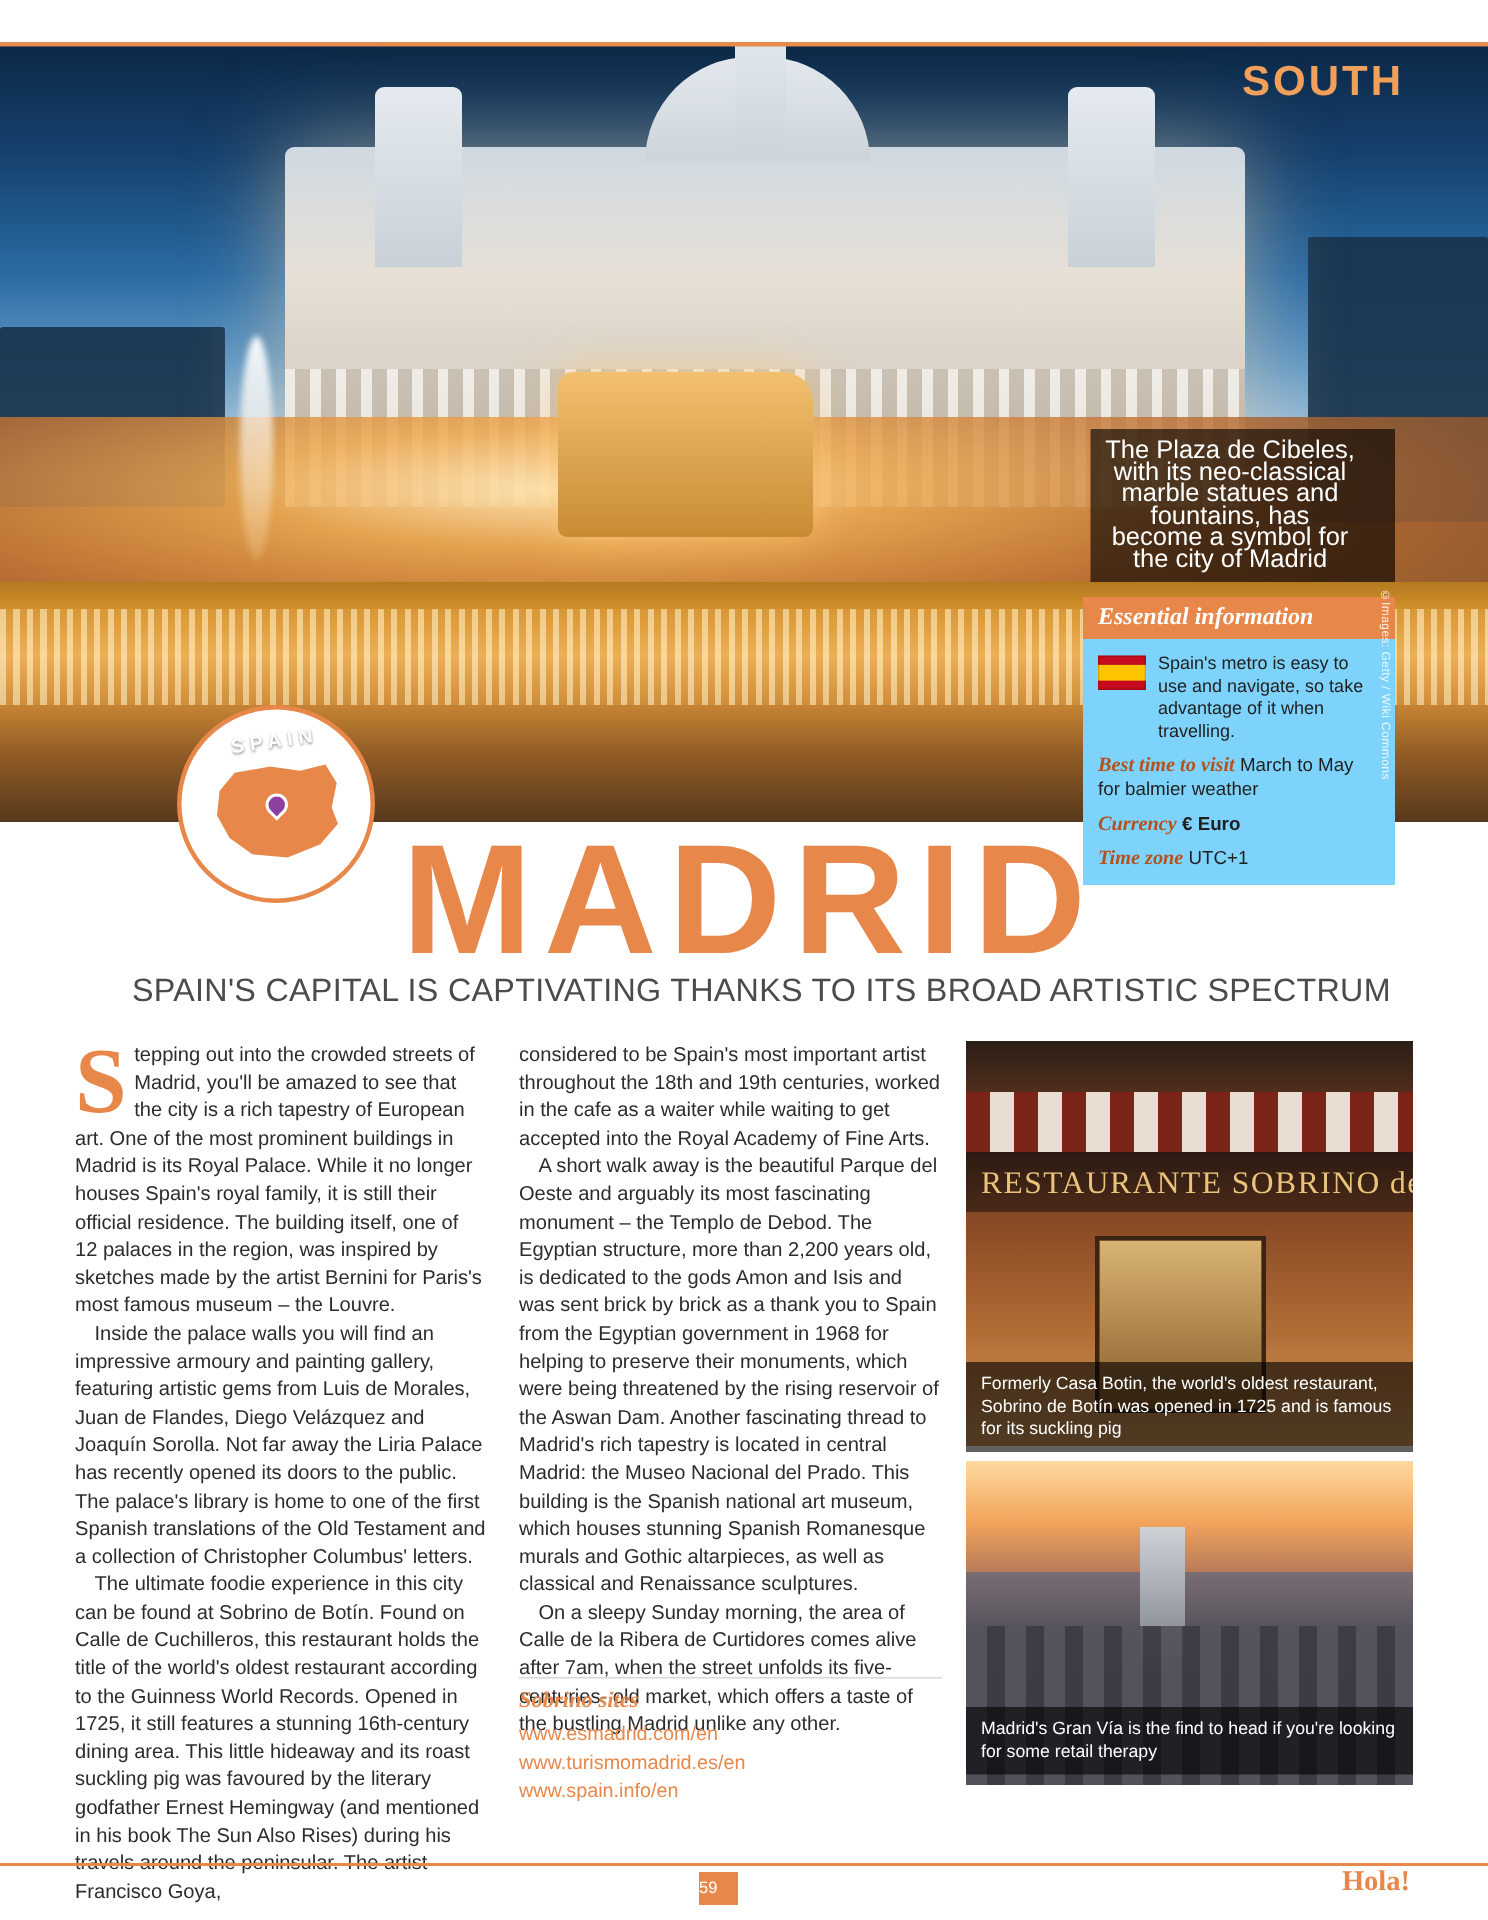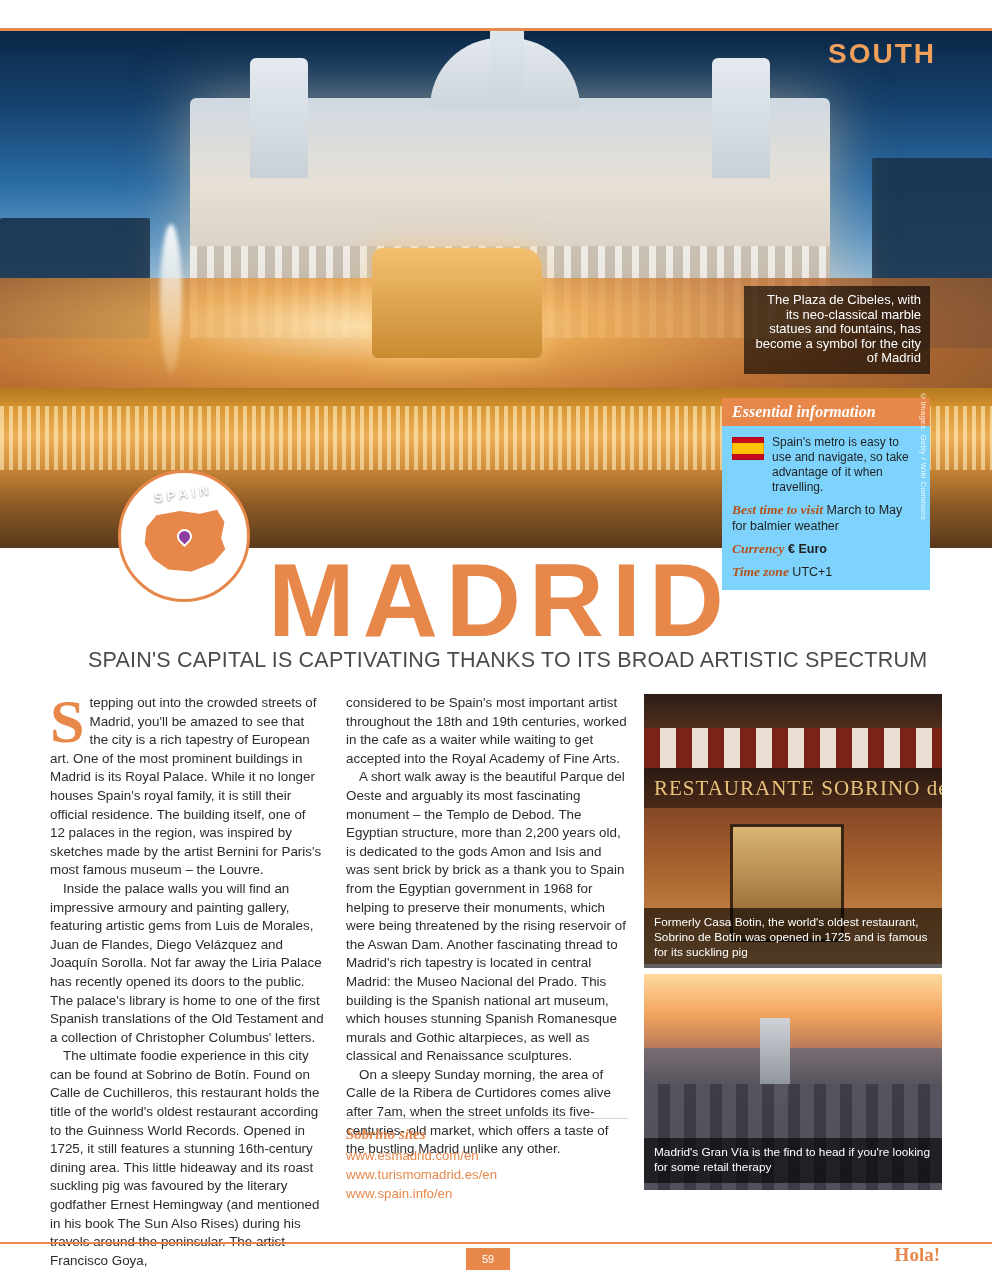--- a/index.html
+++ b/index.html
@@ -80,22 +80,22 @@
   .statue{
     position:absolute;left:372px;top:220px;width:170px;height:110px;
     background:linear-gradient(180deg,#f3c070,#c98b32);
     border-radius:10px 20px 6px 6px;box-shadow:0 0 28px rgba(255,200,120,.6);
   }
 
   
   .cap-cibeles{
     position:absolute;right:62px;top:286px;width:168px;
     background:rgba(0,0,0,.62);color:#fff;
-    font-size:13px;line-height:14.5px;text-align:right;
-    padding:7px 9px 8px 9px;z-index:8;
+    font-size:17px;line-height:14.5px;text-align:center;
+    padding:7px 26px 8px 9px;z-index:8;
   }
 
   
   .ess{
     position:absolute;right:62px;top:362px;width:208px;z-index:9;
   }
   .ess-head{
     background:#e8874a;color:#fff;font-family:"Liberation Serif",serif;
     font-weight:bold;font-style:italic;font-size:16px;padding:5px 10px;margin-top:36px;
   }
@@ -218,22 +218,22 @@
   }
   .cap2{
     position:absolute;left:644px;top:1138px;width:298px;
     background:rgba(0,0,0,.6);color:#fff;font-size:11.8px;line-height:15px;
     padding:7px 9px 8px 10px;box-sizing:border-box;
   }
 
   
   .footer-rule{position:absolute;left:0;top:1242px;width:992px;height:2px;background:#e8874a;}
   .pagenum{
-    position:absolute;left:466px;top:1248px;width:44px;height:22px;background:#e8874a;
-    color:#fff;font-size:11px;text-align:center;line-height:22px;
+    position:absolute;left:466px;top:1248px;width:26px;height:22px;background:#e8874a;
+    color:#fff;font-size:11px;line-height:22px;
   }
   .hola{
     position:absolute;right:52px;top:1244px;color:#e8874a;
     font-family:"Liberation Serif",serif;font-weight:bold;font-size:19px;
   }
 </style>
 </head>
 <body>
 
 <div class="page">

